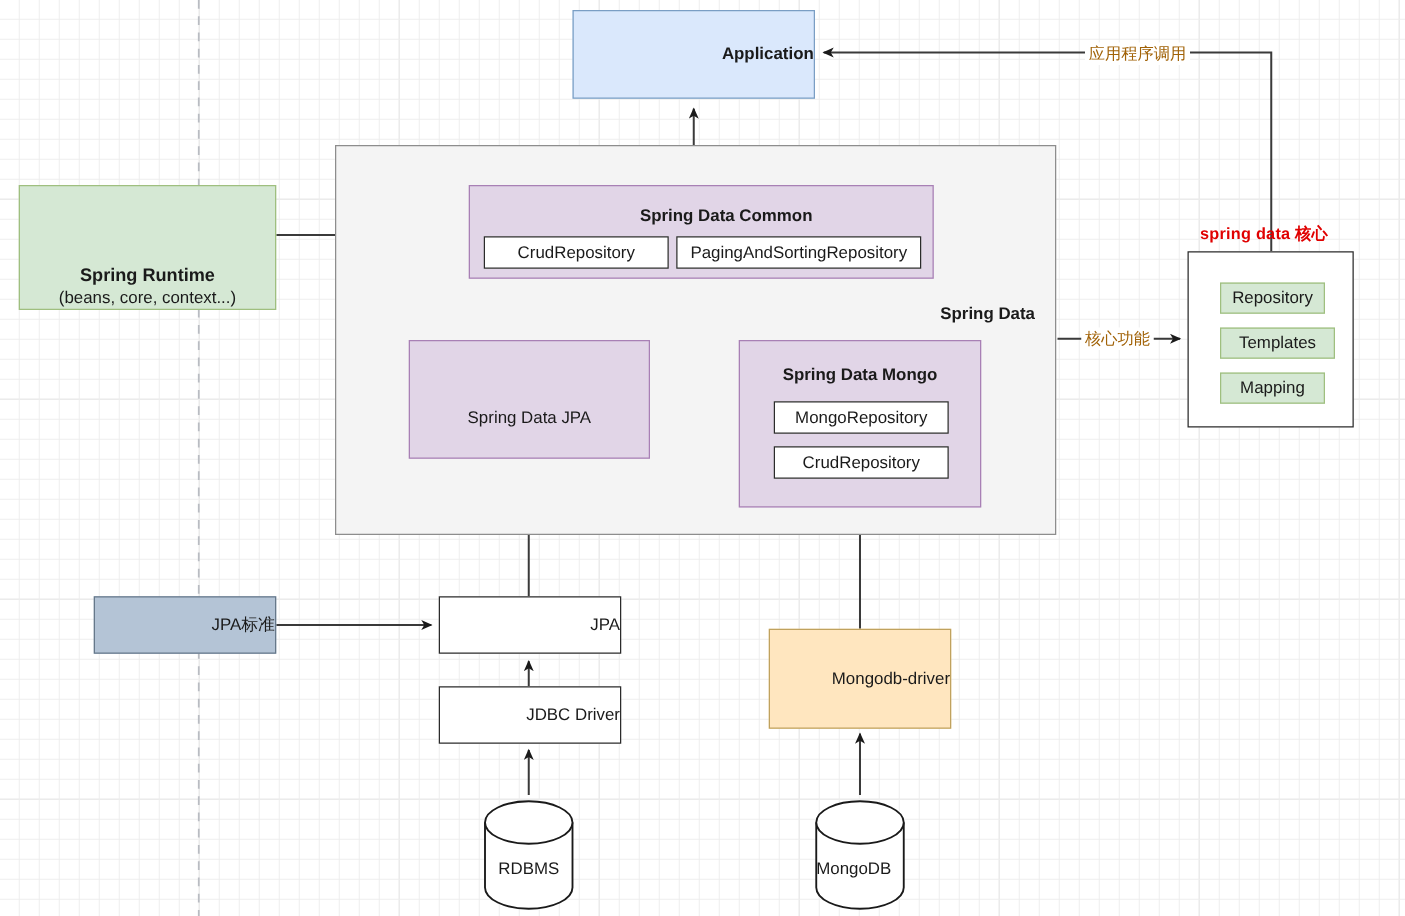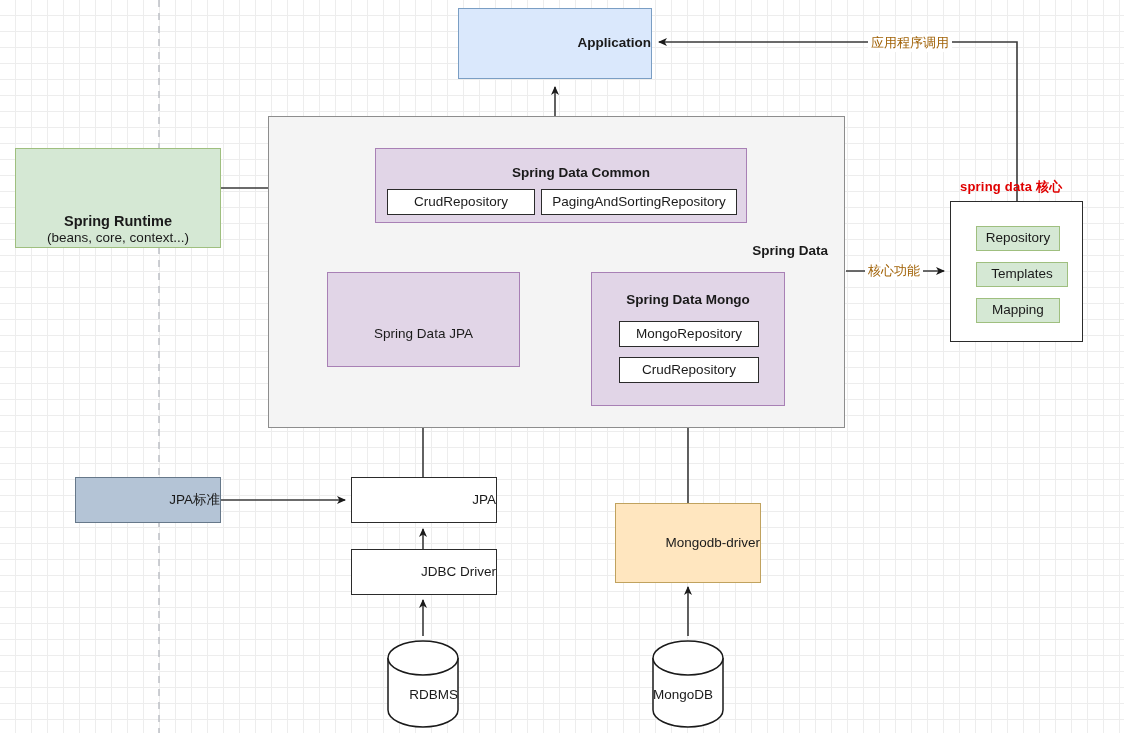--- a/index.html
+++ b/index.html
@@ -148,19 +148,19 @@
   </div>
 
   <div class="node white" style="left:351px;top:549px;width:146px;height:46px;">
     <span>JDBC Driver</span>
   </div>
 
   <div class="node yellow" style="left:615px;top:503px;width:146px;height:80px;">
     <span>Mongodb-driver</span>
   </div>
 
-  <div class="lbl" style="left:388px;top:687px;width:70px;text-align:right;">RDBMS</div>
+  <div class="lbl" style="left:388px;top:687px;width:70px;text-align:center;">RDBMS</div>
   <div class="lbl" style="left:653px;top:687px;width:70px;text-align:left;">MongoDB</div>
 
   <div class="edge-lbl" style="left:868px;top:34px;">应用程序调用</div>
   <div class="edge-lbl" style="left:865px;top:262px;">核心功能</div>
 
 </div>
 
 </body></html>

